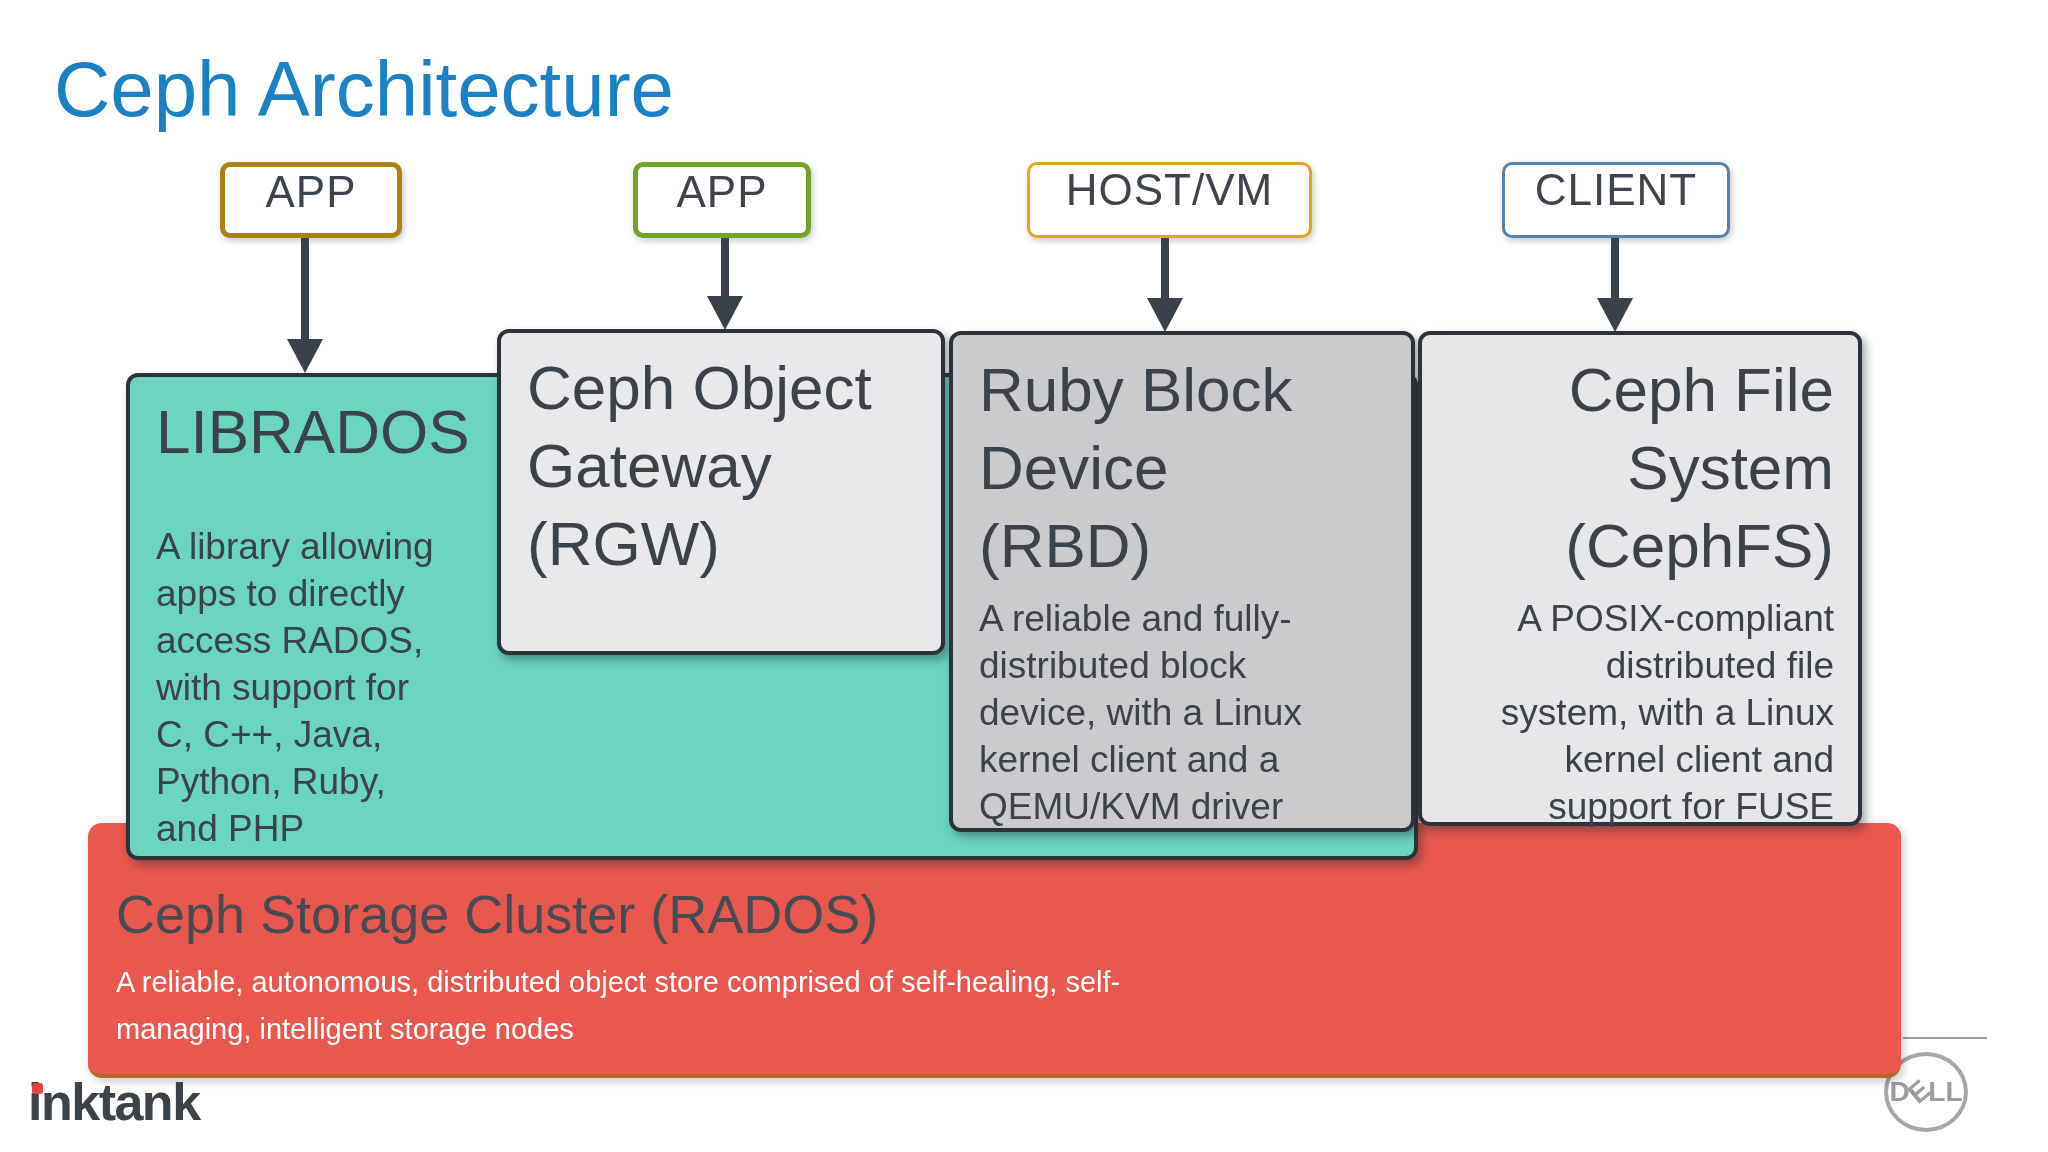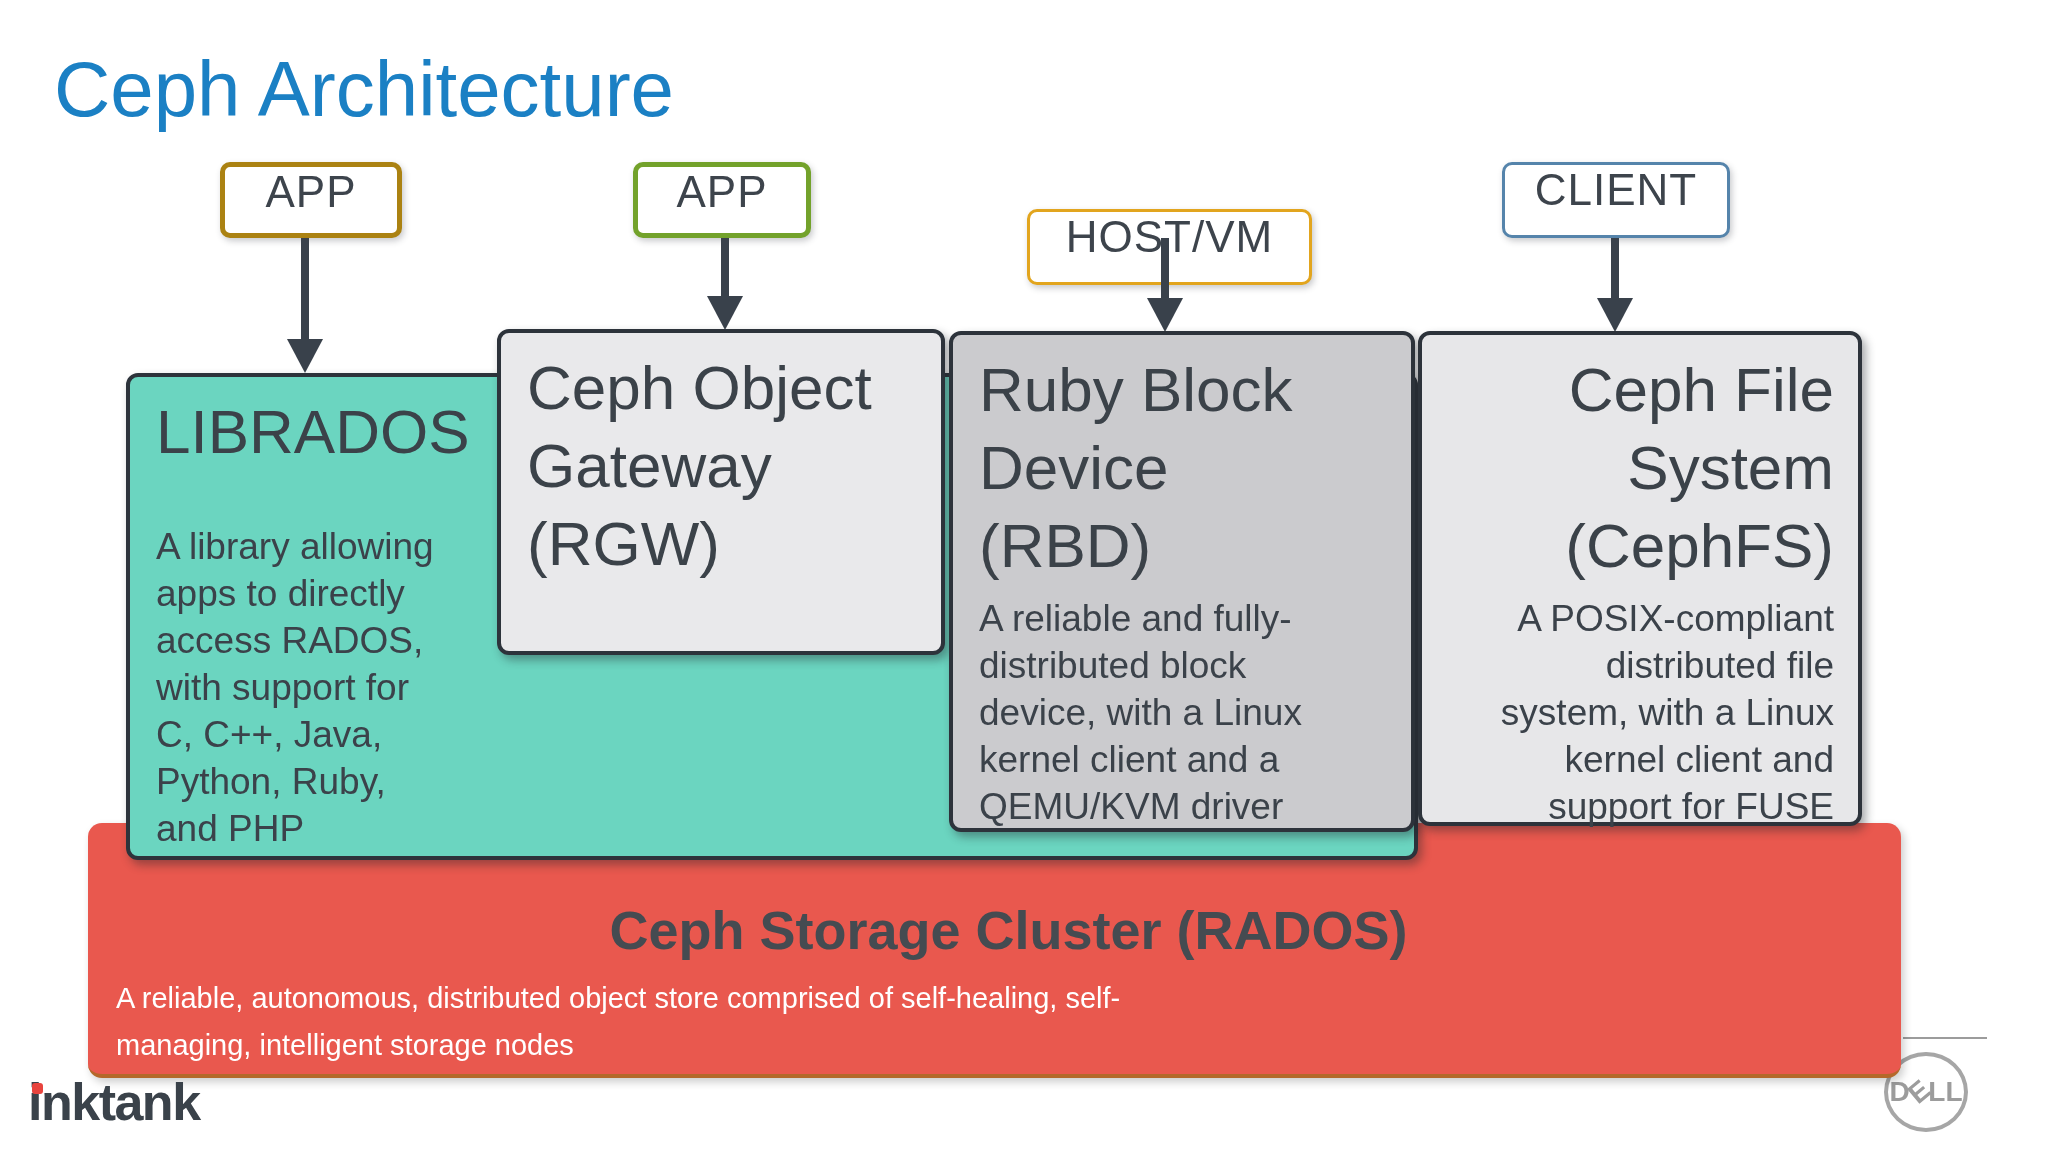--- a/index.html
+++ b/index.html
@@ -14,21 +14,21 @@
   }
   
   .topbox{
     position:absolute;top:162px;height:76px;background:#ffffff;
     border-radius:10px;display:flex;align-items:flex-start;justify-content:center;
     font-size:44px;color:#3d444c;letter-spacing:1px;
     box-shadow:2px 3px 6px rgba(40,45,55,.25);box-sizing:border-box;
   }
   .topbox.gold  {left:220px; width:182px;border:5px solid #ab8212;}
   .topbox.green {left:633px; width:178px;border:5px solid #73a22b;}
-  .topbox.amber {left:1027px;width:285px;border:3px solid #e2a51e;margin-top:47px;}
+  .topbox.amber {left:1027px;width:285px;border:3px solid #e2a51e;}
   .topbox.steel {left:1502px;width:228px;border:3px solid #5584ab;}
   
   .arrow{position:absolute;width:0;}
   .arrow .shaft{position:absolute;left:-4px;top:0;width:8px;background:#39414b;}
   .arrow .head{
     position:absolute;left:-18px;width:0;height:0;
     border-left:18px solid transparent;border-right:18px solid transparent;
     border-top:34px solid #39414b;
   }
   #arrow-1{left:305px;top:238px;} #arrow-1 .shaft{height:101px;} #arrow-1 .head{top:101px;}
@@ -47,21 +47,21 @@
   #col-rgw{left:497px;top:329px;width:448px;height:326px;background:#e9e9eb;z-index:3;}
   #col-rbd{left:949px;top:331px;width:466px;height:501px;background:#cbcbce;z-index:3;}
   #col-cephfs{left:1418px;top:331px;width:444px;height:495px;background:#e7e7e9;z-index:3;text-align:right;}
   
   #rados{
     position:absolute;left:88px;top:823px;width:1813px;height:255px;box-sizing:border-box;
     background:#e9584e;border-radius:14px;z-index:1;
     border-bottom:4px solid #b4682a;box-shadow:3px 4px 8px rgba(0,0,0,.2);
     padding-left:28px;
   }
-  .rados-title{margin-top:76px;font-size:54px;line-height:62px;font-weight:bold;color:#454b51;text-align:center;}
+  .rados-title{margin-top:60px;font-size:54px;line-height:62px;font-weight:normal;color:#454b51;}
   .rados-desc{margin-top:14px;font-size:29px;line-height:47px;color:#ffffff;white-space:pre-line;}
   
   #inktank{
     position:absolute;left:28px;top:1072px;font-size:52px;font-weight:bold;
     color:#3a424a;letter-spacing:-1.5px;z-index:4;
   }
   #inktank .i-dot{
     position:absolute;left:4px;top:11px;width:11px;height:11px;border-radius:3px;
     background:#e8443e;
   }

